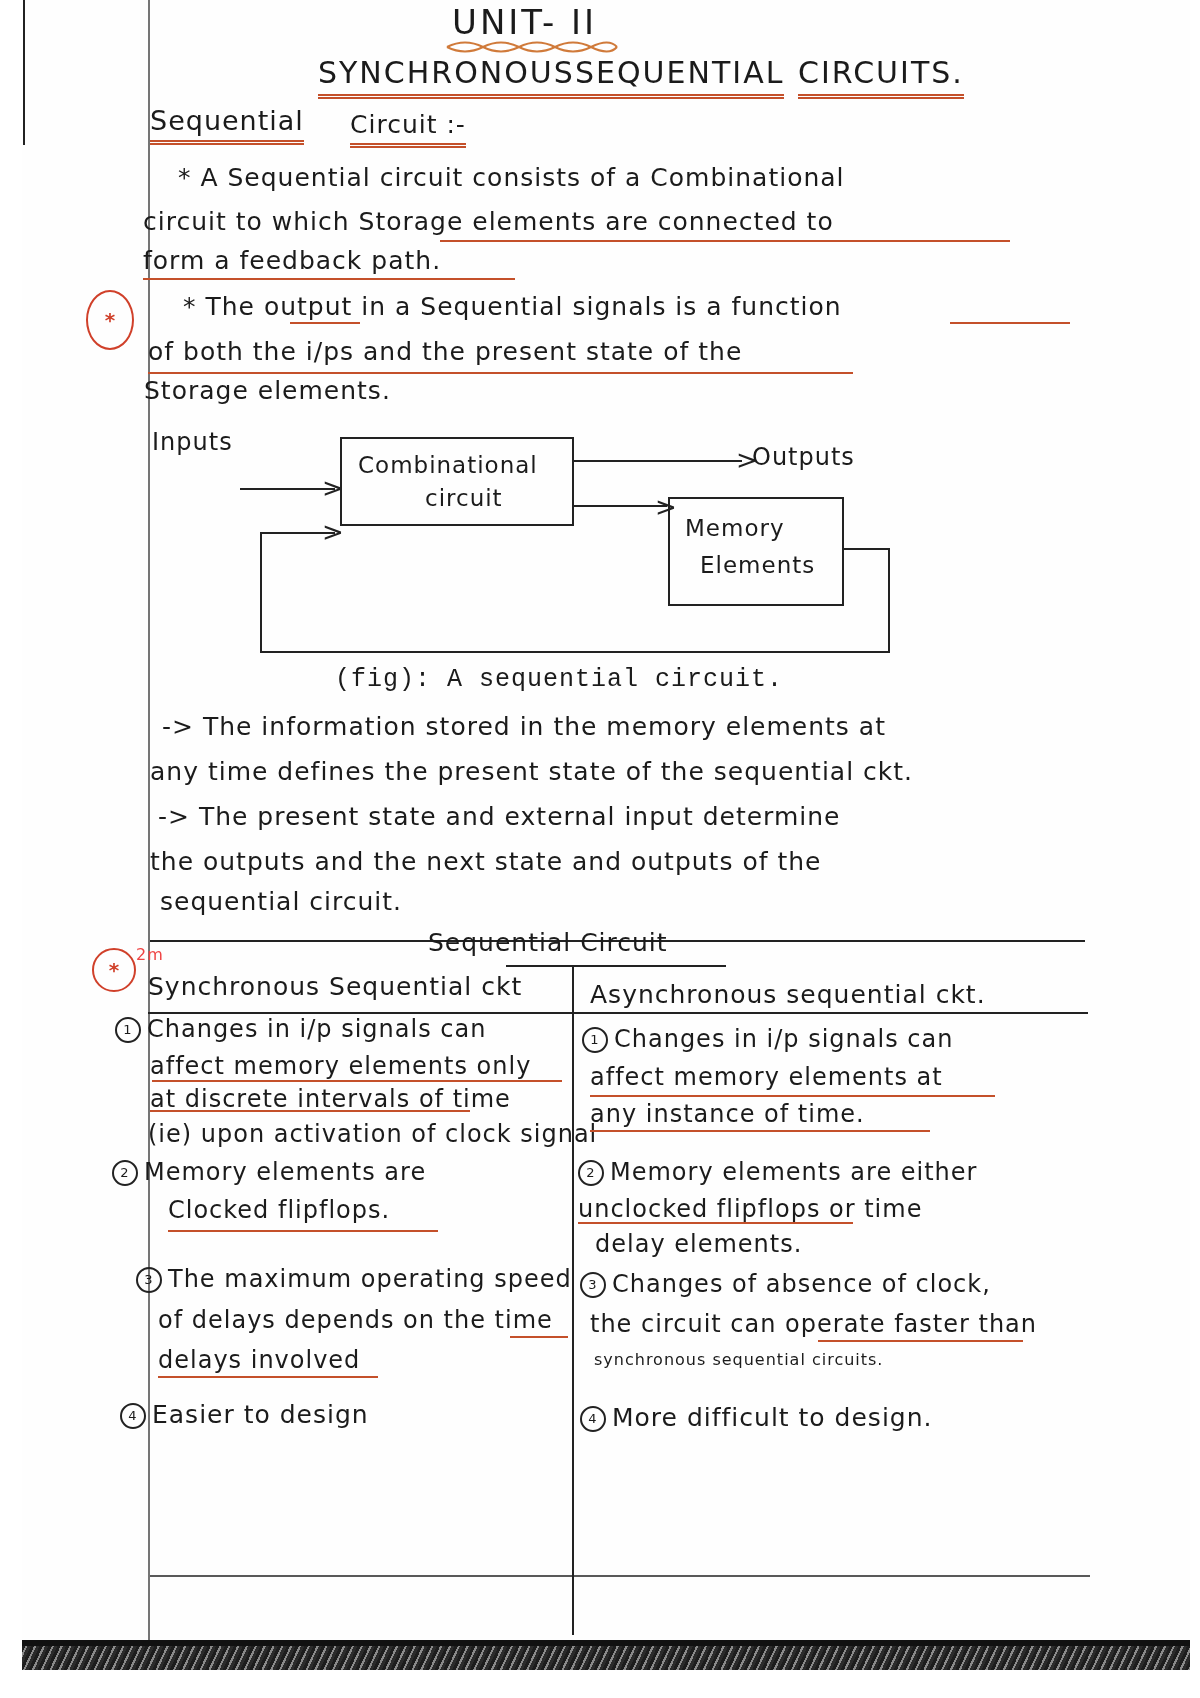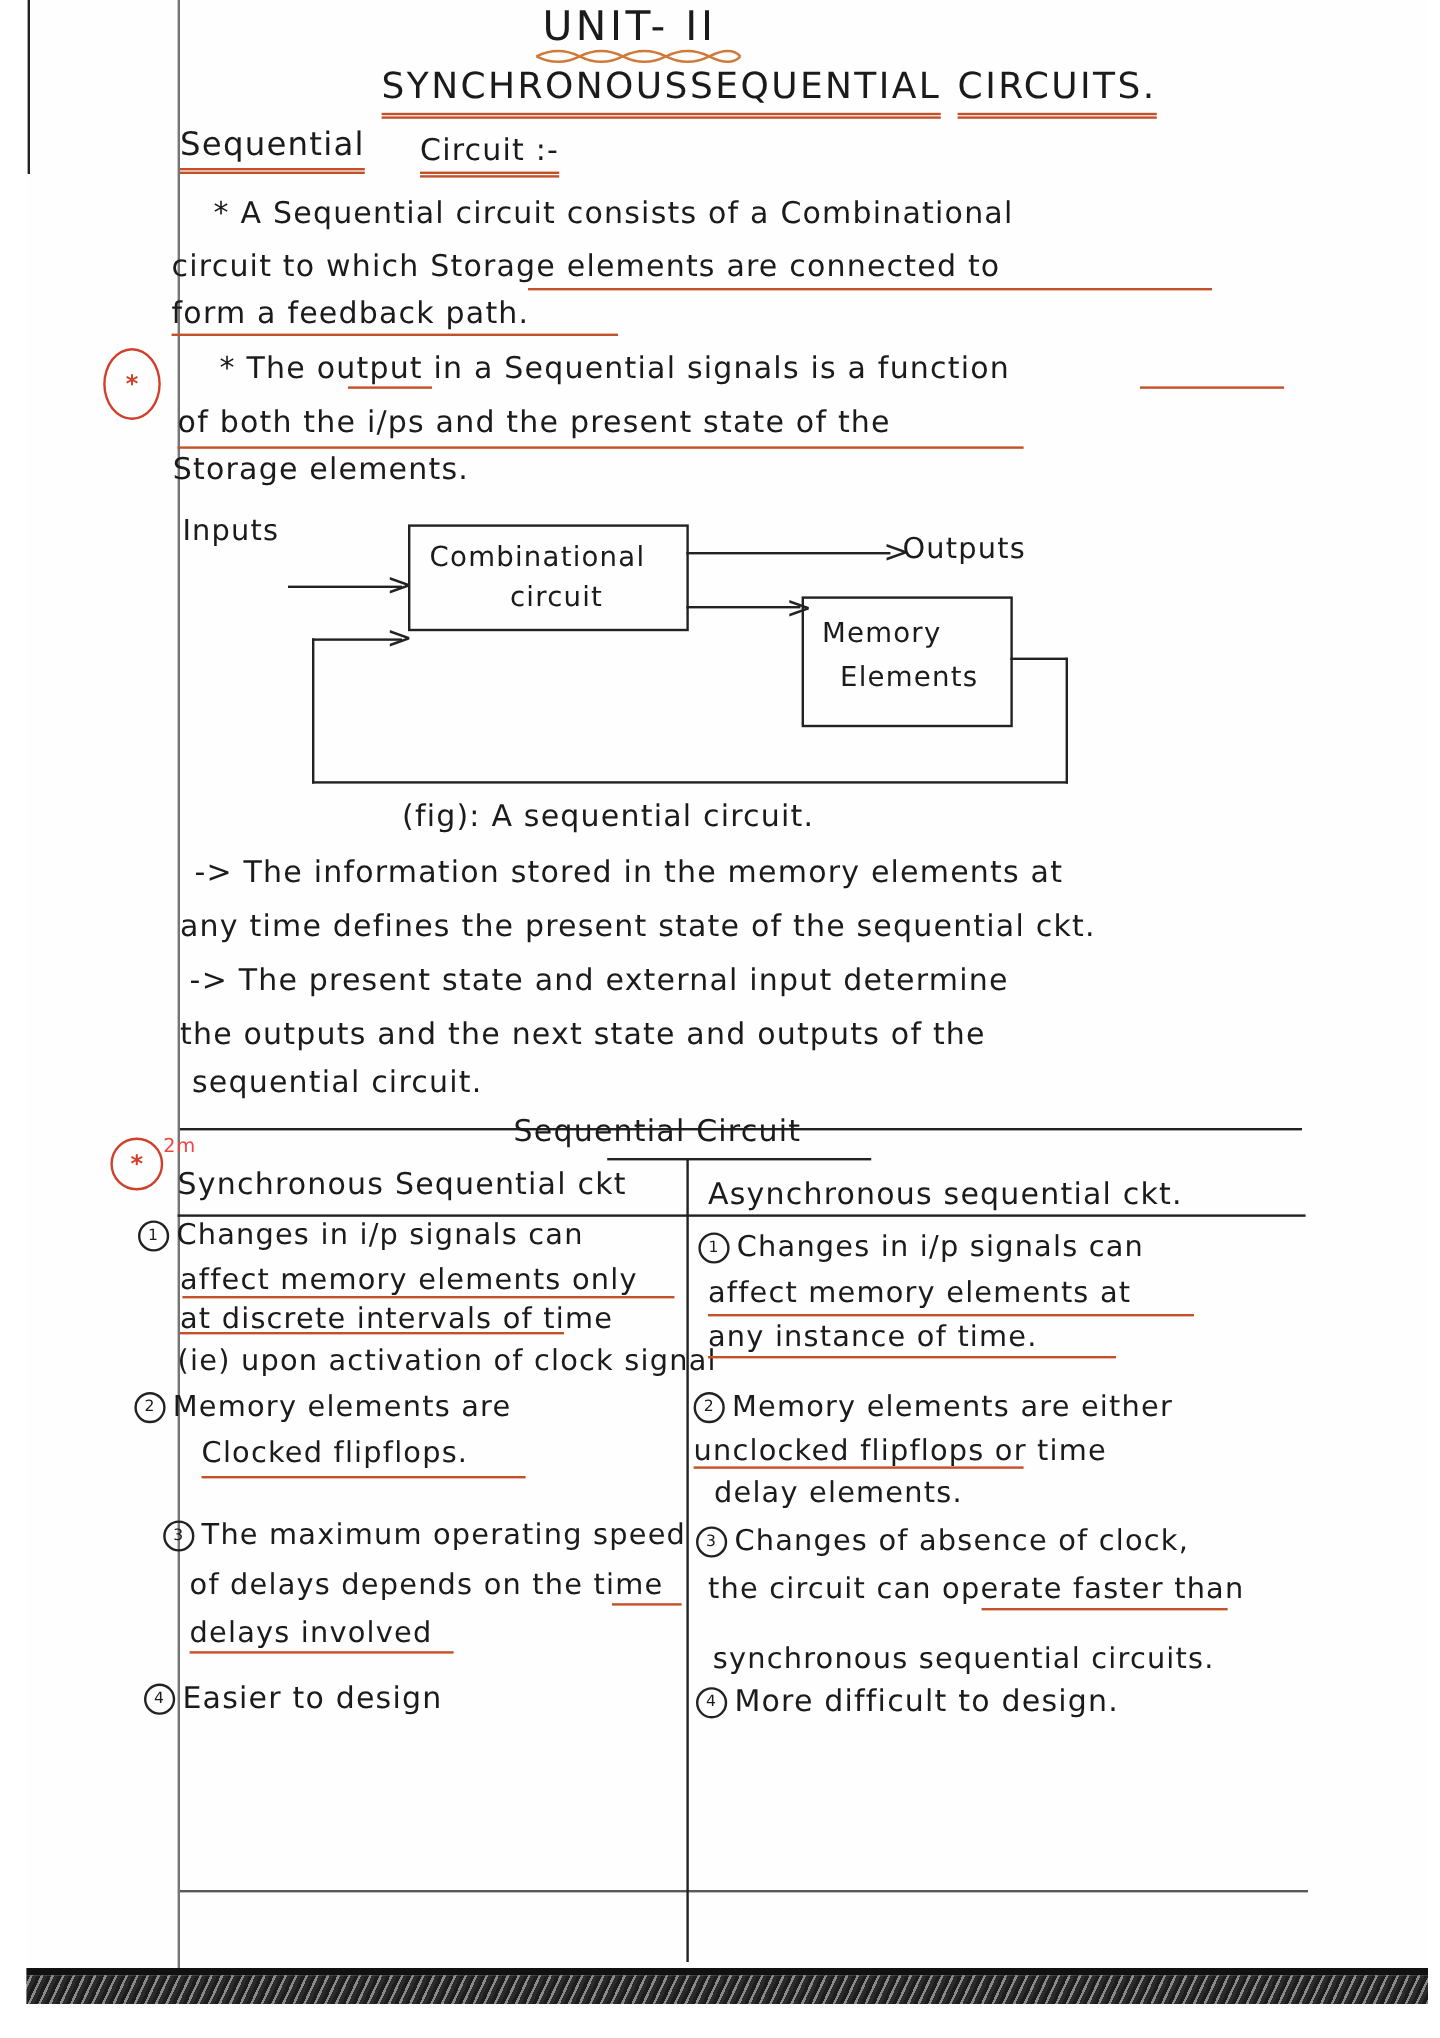--- a/index.html
+++ b/index.html
@@ -79,21 +79,21 @@
   <div class="hw" style="left:685px;top:515px;font-size:23px;">Memory</div>
   <div class="hw" style="left:700px;top:552px;font-size:23px;">Elements</div>
 
   <div class="hline" style="left:842px;top:548px;width:47px;"></div>
   <div class="vline" style="left:888px;top:548px;height:105px;"></div>
   <div class="hline" style="left:260px;top:651px;width:630px;"></div>
   <div class="vline" style="left:260px;top:532px;height:121px;"></div>
   <div class="hline" style="left:260px;top:532px;width:75px;"></div>
   <div class="arrow" style="left:322px;top:519px;">&gt;</div>
 
-  <div class="hw" style="left:335px;top:665px;">(fig): A sequential circuit.</div>
+  <div class="hw" style="left:335px;top:665px;font-family:Liberation Mono, monospace;">(fig): A sequential circuit.</div>
 </div>
 
 <div class="hw" style="left:162px;top:712px;">-&gt; The information stored in the memory elements at</div>
 <div class="hw" style="left:150px;top:757px;">any time defines the present state of the sequential ckt.</div>
 <div class="hw" style="left:158px;top:802px;">-&gt; The present state and external input determine</div>
 <div class="hw" style="left:150px;top:847px;">the outputs and the next state and outputs of the</div>
 <div class="hw" style="left:160px;top:887px;">sequential circuit.</div>
 <div class="hline" style="left:150px;top:940px;width:935px;"></div>
 
 <div>
@@ -142,21 +142,21 @@
   <div class="hw" style="left:158px;top:1306px;font-size:24px;">of delays depends on the time</div>
   <div class="redline" style="left:510px;top:1336px;width:58px;"></div>
   <div class="hw" style="left:158px;top:1346px;font-size:24px;text-align:center;">delays involved</div>
   <div class="redline" style="left:158px;top:1376px;width:220px;"></div>
 
   <div class="hw" style="left:580px;top:1270px;font-size:24px;">
     <span class="num">3</span><span>Changes of absence of clock,</span>
   </div>
   <div class="hw" style="left:590px;top:1310px;font-size:24px;">the circuit can operate faster than</div>
   <div class="redline" style="left:818px;top:1340px;width:205px;"></div>
-  <div class="hw" style="left:594px;top:1350px;font-size:24px;margin-top:18px;">synchronous sequential circuits.</div>
+  <div class="hw" style="left:594px;top:1350px;font-size:16px;">synchronous sequential circuits.</div>
 
   <div class="hw" style="left:120px;top:1400px;font-size:25px;">
     <span class="num">4</span><span>Easier to design</span>
   </div>
   <div class="hw" style="left:580px;top:1403px;font-size:25px;">
     <span class="num">4</span><span>More difficult to design.</span>
   </div>
 
   <div class="hline" style="left:150px;top:1575px;width:940px;opacity:.75;"></div>
 </div>

